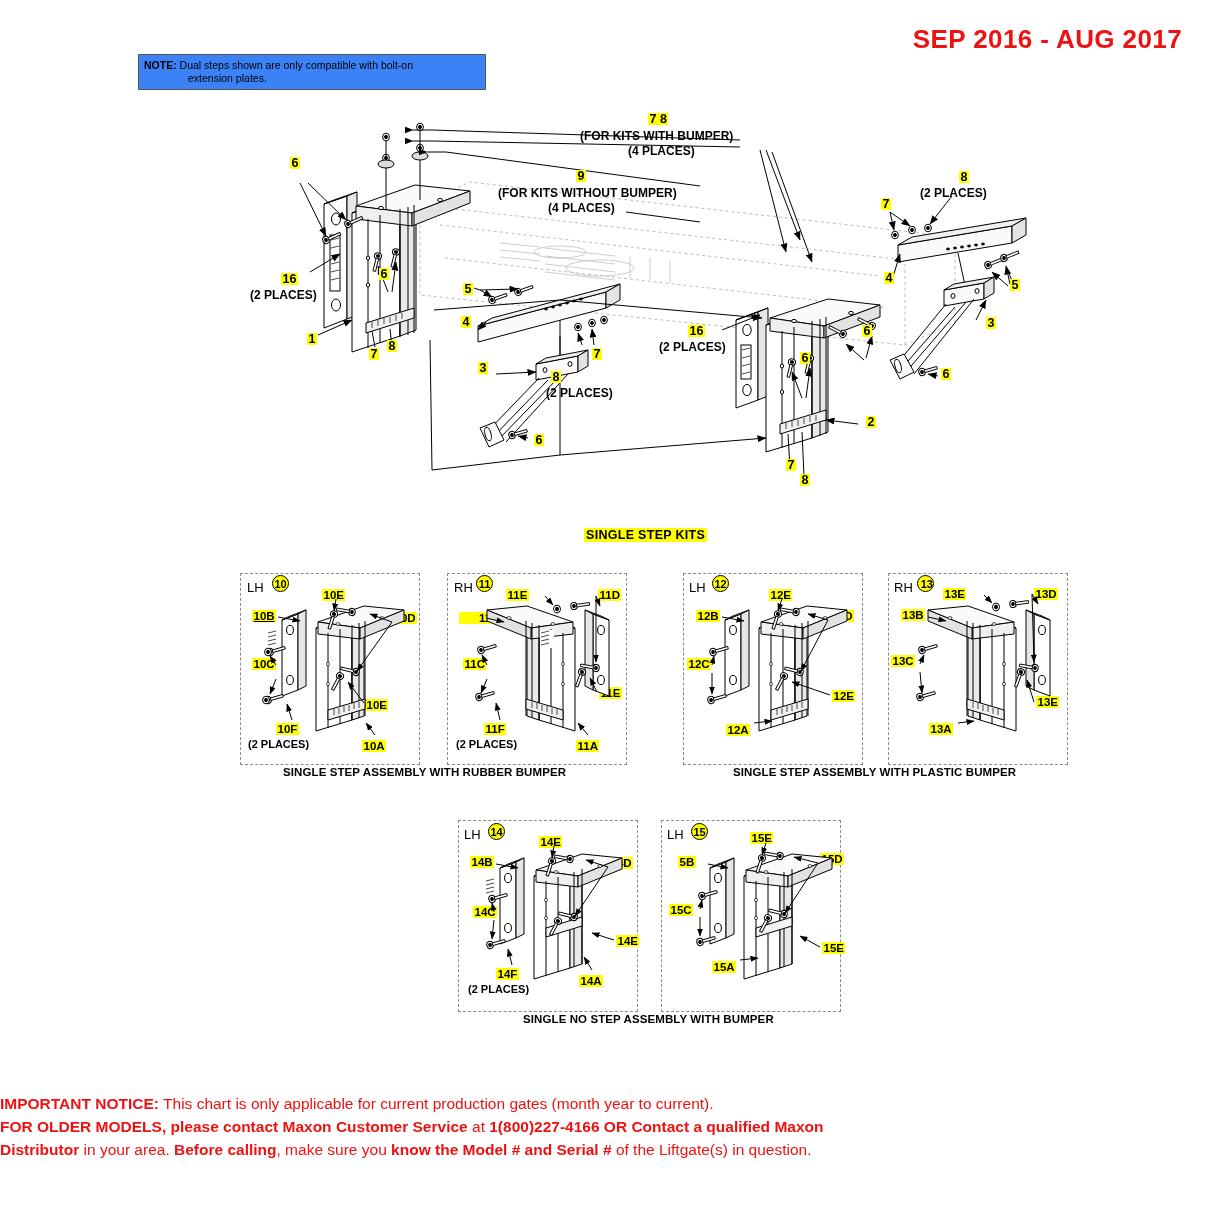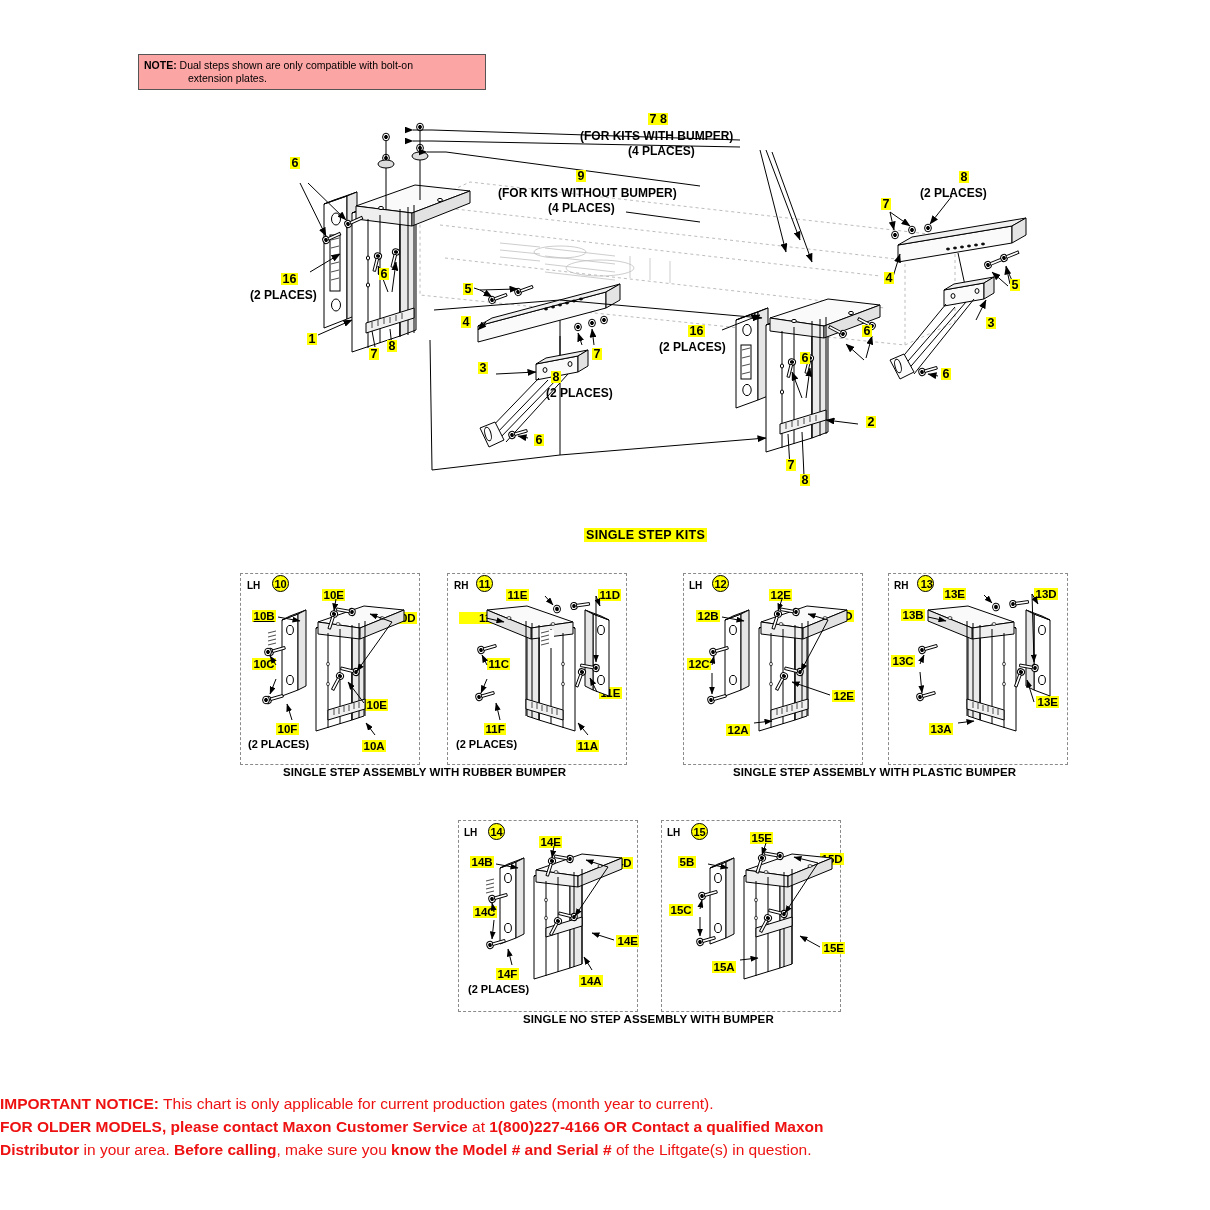--- a/index.html
+++ b/index.html
@@ -17,21 +17,21 @@
   
   #date-range{
     position:absolute;right:28px;top:24px;
     font-size:26px;font-weight:bold;color:#ee1111;
     letter-spacing:.4px;white-space:nowrap;
   }
 
   
   #note-box{
     position:absolute;left:138px;top:54px;width:348px;height:36px;
-    border:1px solid #555;background:#fca5a5;
+    border:1px solid #555;background:#3b82f6;
     font-size:10.5px;line-height:13px;
     padding:4px 5px 0 5px;box-sizing:border-box;
   }
   #note-box .nb{font-weight:bold;}
   #note-box .l2{display:block;padding-left:44px;}
 
   
   .hl{background:#ffff00;padding:0 2px;}
   #kits-title{
     position:absolute;left:584px;top:528px;
@@ -57,21 +57,21 @@
     position:absolute;font-size:12px;font-weight:bold;color:#000;
     white-space:nowrap;
   }
   .circle-num{
     position:absolute;width:17px;height:17px;border-radius:50%;
     background:#ffff00;border:1px solid #000;
     font-size:11px;font-weight:bold;text-align:center;
     line-height:16px;box-sizing:border-box;
   }
   .lhrh{
-    position:absolute;font-size:10px;font-weight:bold;color:#000;
+    position:absolute;font-size:13px;font-weight:normal;color:#000;
   }
 
   
   .kitbox{
     position:absolute;border:1px dashed #8a8a8a;box-sizing:border-box;
   }
 
   
   #art{position:absolute;left:0;top:0;width:1210px;height:1210px;pointer-events:none;}
 
@@ -80,20 +80,21 @@
     position:absolute;left:0;right:0;top:1092px;
     text-align:left;color:#ee1111;font-size:15.5px;line-height:23px;
   }
   #notice b{font-weight:bold;}
 </style>
 </head>
 <body>
 
 <div class="page">
 
+  <div id="date-range">SEP 2016 - AUG 2017</div>
 
   <div id="note-box">
     <span class="nb">NOTE:</span>
     <span>Dual steps shown are only compatible with bolt-on</span>
     <span class="l2">extension plates.</span>
   </div>
 
   <svg id="art" viewBox="0 0 1210 1210">
     <defs>
       <marker id="ah" markerWidth="9" markerHeight="7" refX="8.5" refY="3.5" orient="auto">
@@ -453,21 +454,21 @@
   <div class="callout sm" style="left:365px;top:699px;">10E</div>
   <div class="callout sm" style="left:276px;top:723px;">10F</div>
   <div class="places" style="left:248px;top:738px;font-size:11px;">(2 PLACES)</div>
   <div class="callout sm" style="left:362px;top:740px;">10A</div>
 
   <div class="lhrh" style="left:454px;top:580px;">RH</div>
   <div class="circle-num" style="left:476px;top:575px;">11</div>
   <div class="callout sm" style="left:506px;top:589px;">11E</div>
   <div class="callout sm" style="left:598px;top:589px;">11D</div>
   <div class="callout sm" style="left:459px;top:612px;padding-left:20px;">11B</div>
-  <div class="callout sm" style="left:463px;top:658px;margin-left:24px;">11C</div>
+  <div class="callout sm" style="left:463px;top:658px;">11C</div>
   <div class="callout sm" style="left:599px;top:687px;">11E</div>
   <div class="callout sm" style="left:484px;top:723px;">11F</div>
   <div class="places" style="left:456px;top:738px;font-size:11px;">(2 PLACES)</div>
   <div class="callout sm" style="left:576px;top:740px;text-align:center;">11A</div>
 
   <div class="lhrh" style="left:689px;top:580px;">LH</div>
   <div class="circle-num" style="left:712px;top:575px;">12</div>
   <div class="callout sm" style="left:769px;top:589px;">12E</div>
   <div class="callout sm" style="left:696px;top:610px;">12B</div>
   <div class="callout sm" style="left:830px;top:610px;">12D</div>

